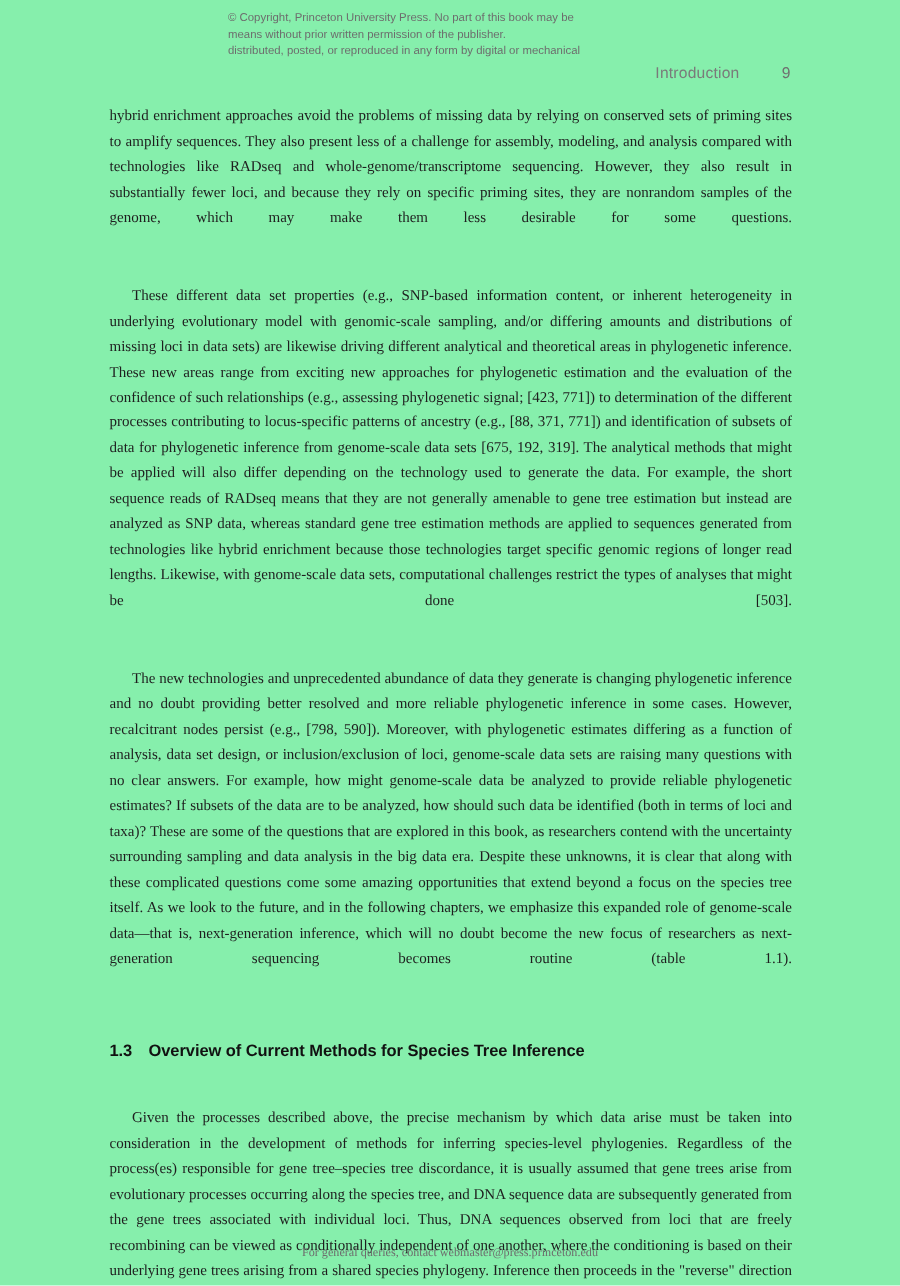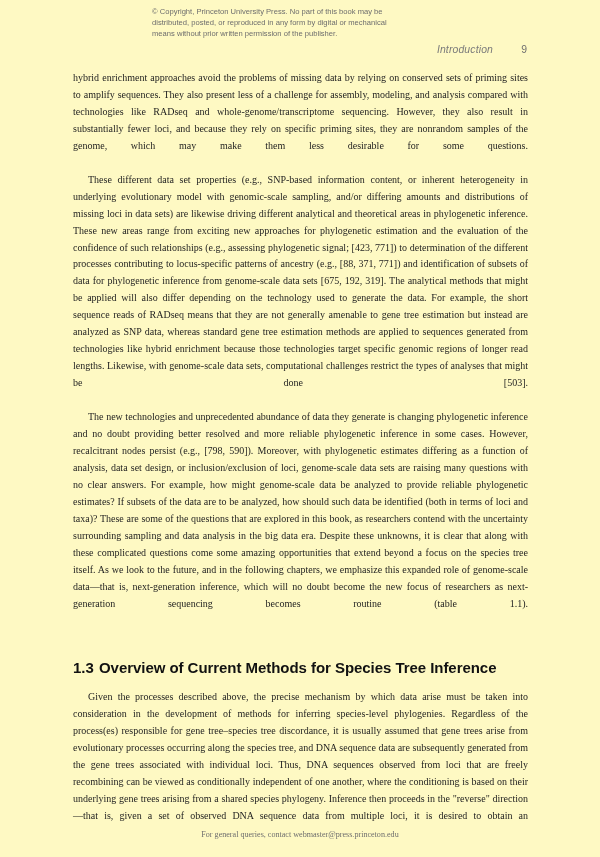--- a/index.html
+++ b/index.html
@@ -14,21 +14,21 @@
     position: relative;
     overflow: hidden;
     font-family: "Liberation Serif", "DejaVu Serif", serif;
     color: #1a1a1a;
     -webkit-font-smoothing: antialiased;
   }
 
   .page {
     position: absolute;
     inset: 0;
-    background: #fef9c3;
+    background: #86efac;
     padding-left: 20px;
   }
 
   
   .copyright {
     position: absolute;
     left: 152px;
     top: 6px;
     width: 310px;
     font-family: "Liberation Sans", "DejaVu Sans", sans-serif;
@@ -48,21 +48,20 @@
     height: 14px;
     font-family: "Liberation Sans", "DejaVu Sans", sans-serif;
     font-size: 10.4px;
     color: #7a7a7a;
     display: flex;
     justify-content: flex-end;
     align-items: baseline;
   }
   .running-head .rh-title {
     letter-spacing: .15px;
-    font-style: italic;
   }
   .running-head .rh-folio {
     display: inline-block;
     width: 34px;
     text-align: right;
     color: #6f6f6f;
   }
 
   
   .textblock {
@@ -75,34 +74,34 @@
   p.para {
     margin: 0;
     font-size: 10px;
     line-height: 16.95px;
     text-align: justify;
     text-justify: inter-word;
     text-indent: 0;
     hyphens: manual;
     color: #1e1e1e;
   }
-  p.para.indent { text-indent: 15px; }
+  p.para.indent { text-indent: 15px; margin-top: 18px; }
 
   
   p.para::after {
     content: "";
     display: inline-block;
     width: 100%;
   }
 
   
   h2.section-heading {
     margin: 0;
     font-family: "Liberation Sans", "DejaVu Sans", sans-serif;
-    font-size: 15px;
+    font-size: 11px;
     font-weight: bold;
     color: #111111;
     letter-spacing: -0.05px;
     white-space: nowrap;
   }
   h2.section-heading .sec-num {
     display: inline-block;
     min-width: 26px;
   }
 
@@ -121,22 +120,22 @@
     color: #6d6d6d;
   }
 </style>
 </head>
 <body>
 
 <div class="page">
 
   <div class="copyright">
     <div>© Copyright, Princeton University Press. No part of this book may be</div>
+    <div>means without prior written permission of the publisher.</div>
     <div>distributed, posted, or reproduced in any form by digital or mechanical</div>
-    <div>means without prior written permission of the publisher.</div>
   </div>
 
   <div class="running-head">
     <span class="rh-title">Introduction</span>
     <span class="rh-folio">9</span>
   </div>
 
   <div class="textblock">
 
     <p class="para">hybrid enrichment approaches avoid the problems of missing data by relying on conserved sets of priming sites to amplify sequences. They also present less of a challenge for assembly, modeling, and analysis compared with technologies like RADseq and whole-genome/transcriptome sequencing. However, they also result in substantially fewer loci, and because they rely on specific priming sites, they are nonrandom samples of the genome, which may make them less desirable for some questions.</p>

